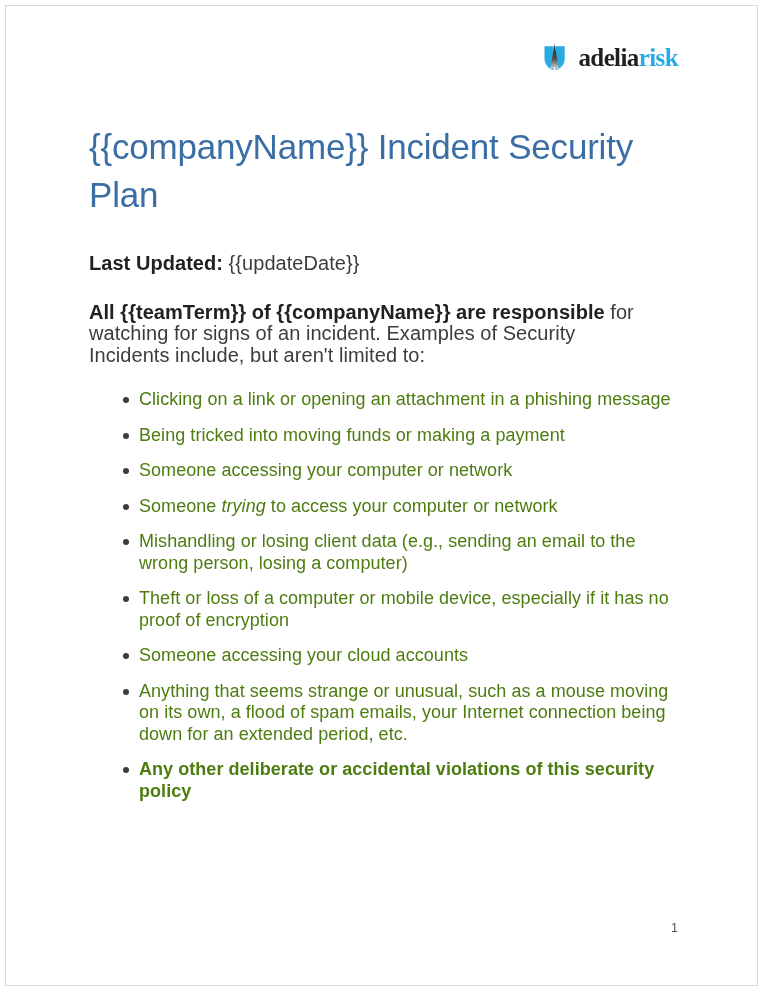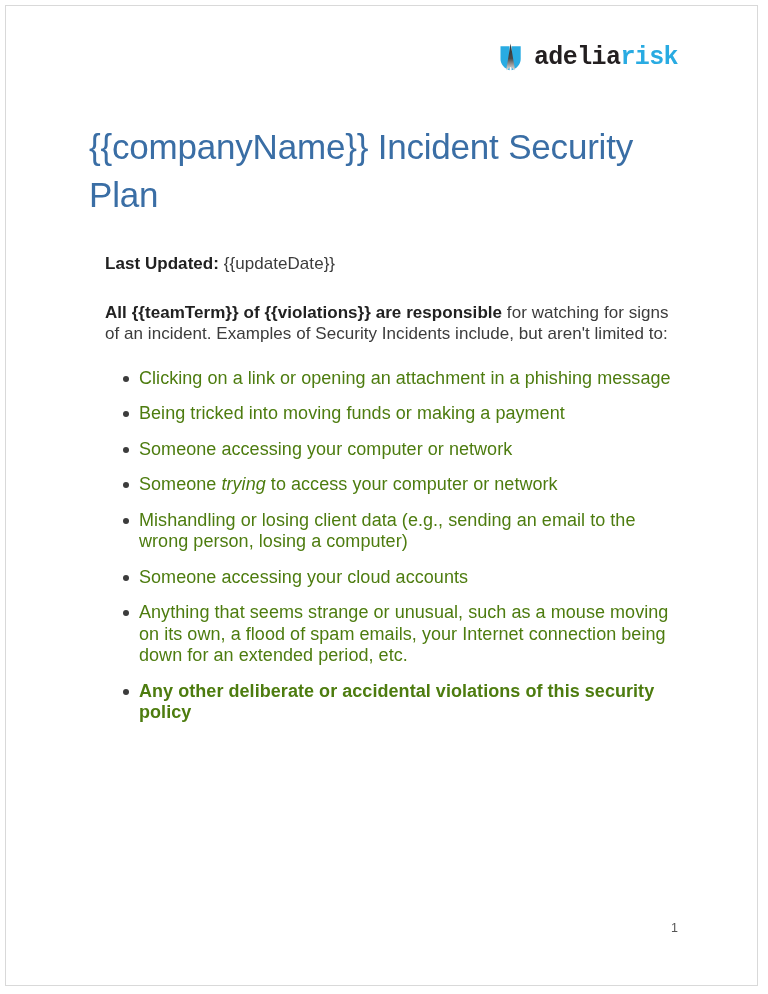--- a/index.html
+++ b/index.html
@@ -41,21 +41,21 @@
     align-items: center;
     gap: 4px;
   }
   .logo-mark {
     width: 30px;
     height: 30px;
     display: block;
     flex: none;
   }
   .logo-word {
-    font-family: Liberation Mono, monospace;
+    font-family: Liberation Serif, serif;
     font-size: 25px;
     font-weight: bold;
     letter-spacing: -0.6px;
     line-height: 1;
     white-space: nowrap;
   }
   .logo-word .w-adelia { color: #231f20; }
   .logo-word .w-risk   { color: #29abe2; }
 
   
@@ -69,23 +69,23 @@
   h1.doc-title {
     margin: 0;
     font-weight: 400;
     font-size: 35px;
     line-height: 48px;
     color: #3a6ea5;
     letter-spacing: -0.2px;
   }
 
   p.para {
-    margin: 16px;
+    margin: 0;
     color: #3c3c3c;
-    font-size: 17px;
+    font-size: 20px;
     line-height: 21.5px;
     letter-spacing: 0.05px;
   }
   p.last-updated { margin-top: 34px; }
   p.intro        { margin-top: 27px; width: 572px; }
 
   .b  { font-weight: bold; color: #212121; }
   .it { font-style: italic; }
 
   ul.incident-list {
@@ -148,28 +148,29 @@
       </div>
     </div>
   </div>
 
   <div class="content">
 
     <h1 class="doc-title">{{companyName}} Incident Security Plan</h1>
 
     <p class="para last-updated"><span class="b">Last Updated:</span> <span>{{updateDate}}</span></p>
 
-    <p class="para intro"><span class="b">All {{teamTerm}} of {{violations}} are responsible</span><span> for watching for signs of an incident. Examples of Security Incidents include, but aren't limited to:</span></p>
+    <p class="para intro"><span class="b">All {{teamTerm}} of {{companyName}} are responsible</span><span> for watching for signs of an incident. Examples of Security Incidents include, but aren't limited to:</span></p>
 
     <ul class="incident-list">
       <li><span>Clicking on a link or opening an attachment in a phishing message</span></li>
       <li><span>Being tricked into moving funds or making a payment</span></li>
       <li><span>Someone accessing your computer or network</span></li>
       <li><span>Someone </span><span class="it">trying</span><span> to access your computer or network</span></li>
       <li class="wide"><span>Mishandling or losing client data (e.g., sending an email to the wrong person, losing a computer)</span></li>
+      <li class="wide"><span>Theft or loss of a computer or mobile device, especially if it has no proof of encryption</span></li>
       <li><span>Someone accessing your cloud accounts</span></li>
       <li class="wide"><span>Anything that seems strange or unusual, such as a mouse moving on its own, a flood of spam emails, your Internet connection being down for an extended period, etc.</span></li>
       <li><span>Any other deliberate or accidental violations of this security policy</span></li>
     </ul>
   </div>
 
   <div class="page-number">1</div>
 
 </div>
 

